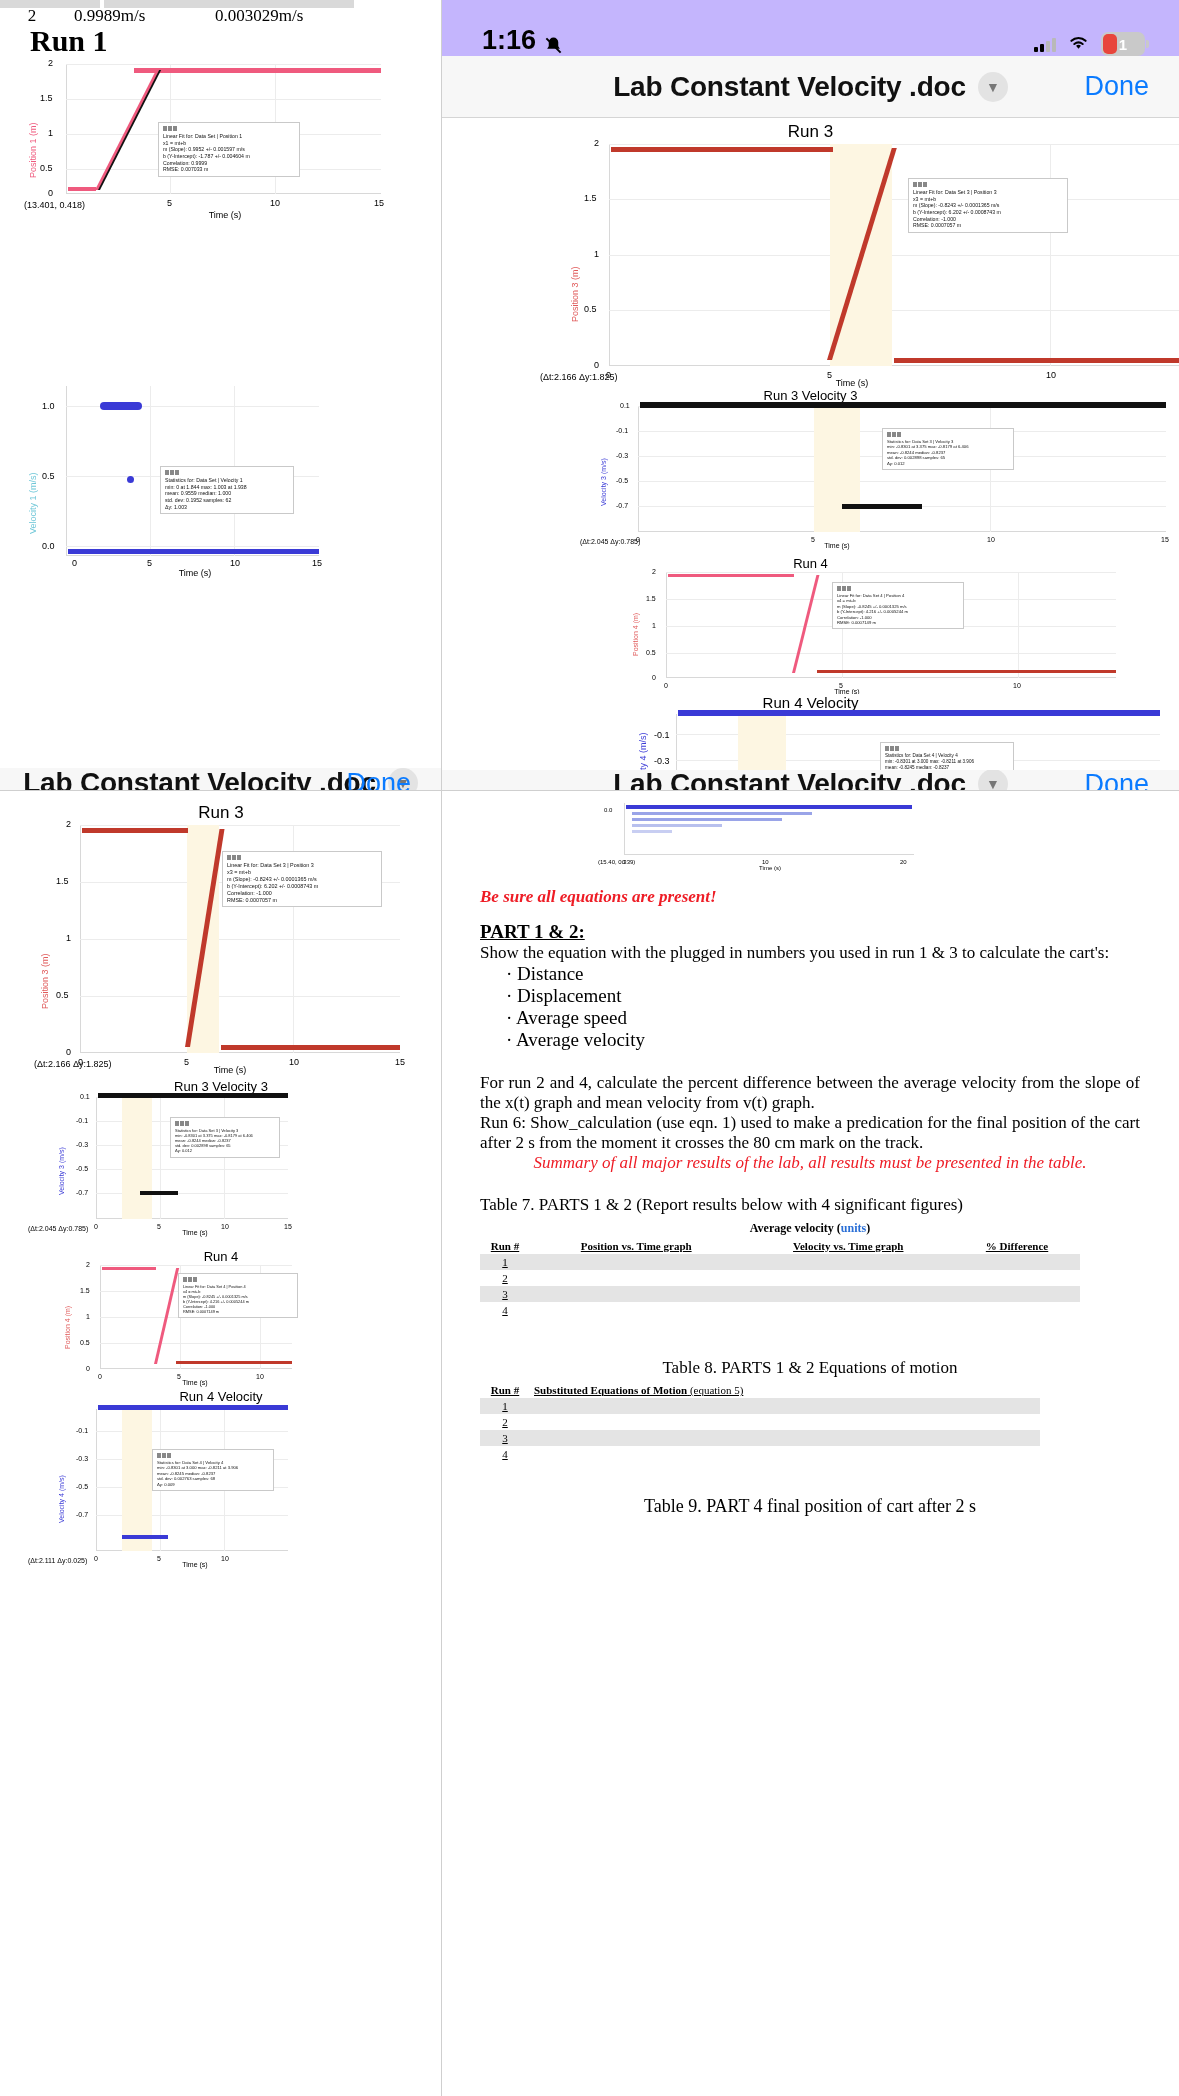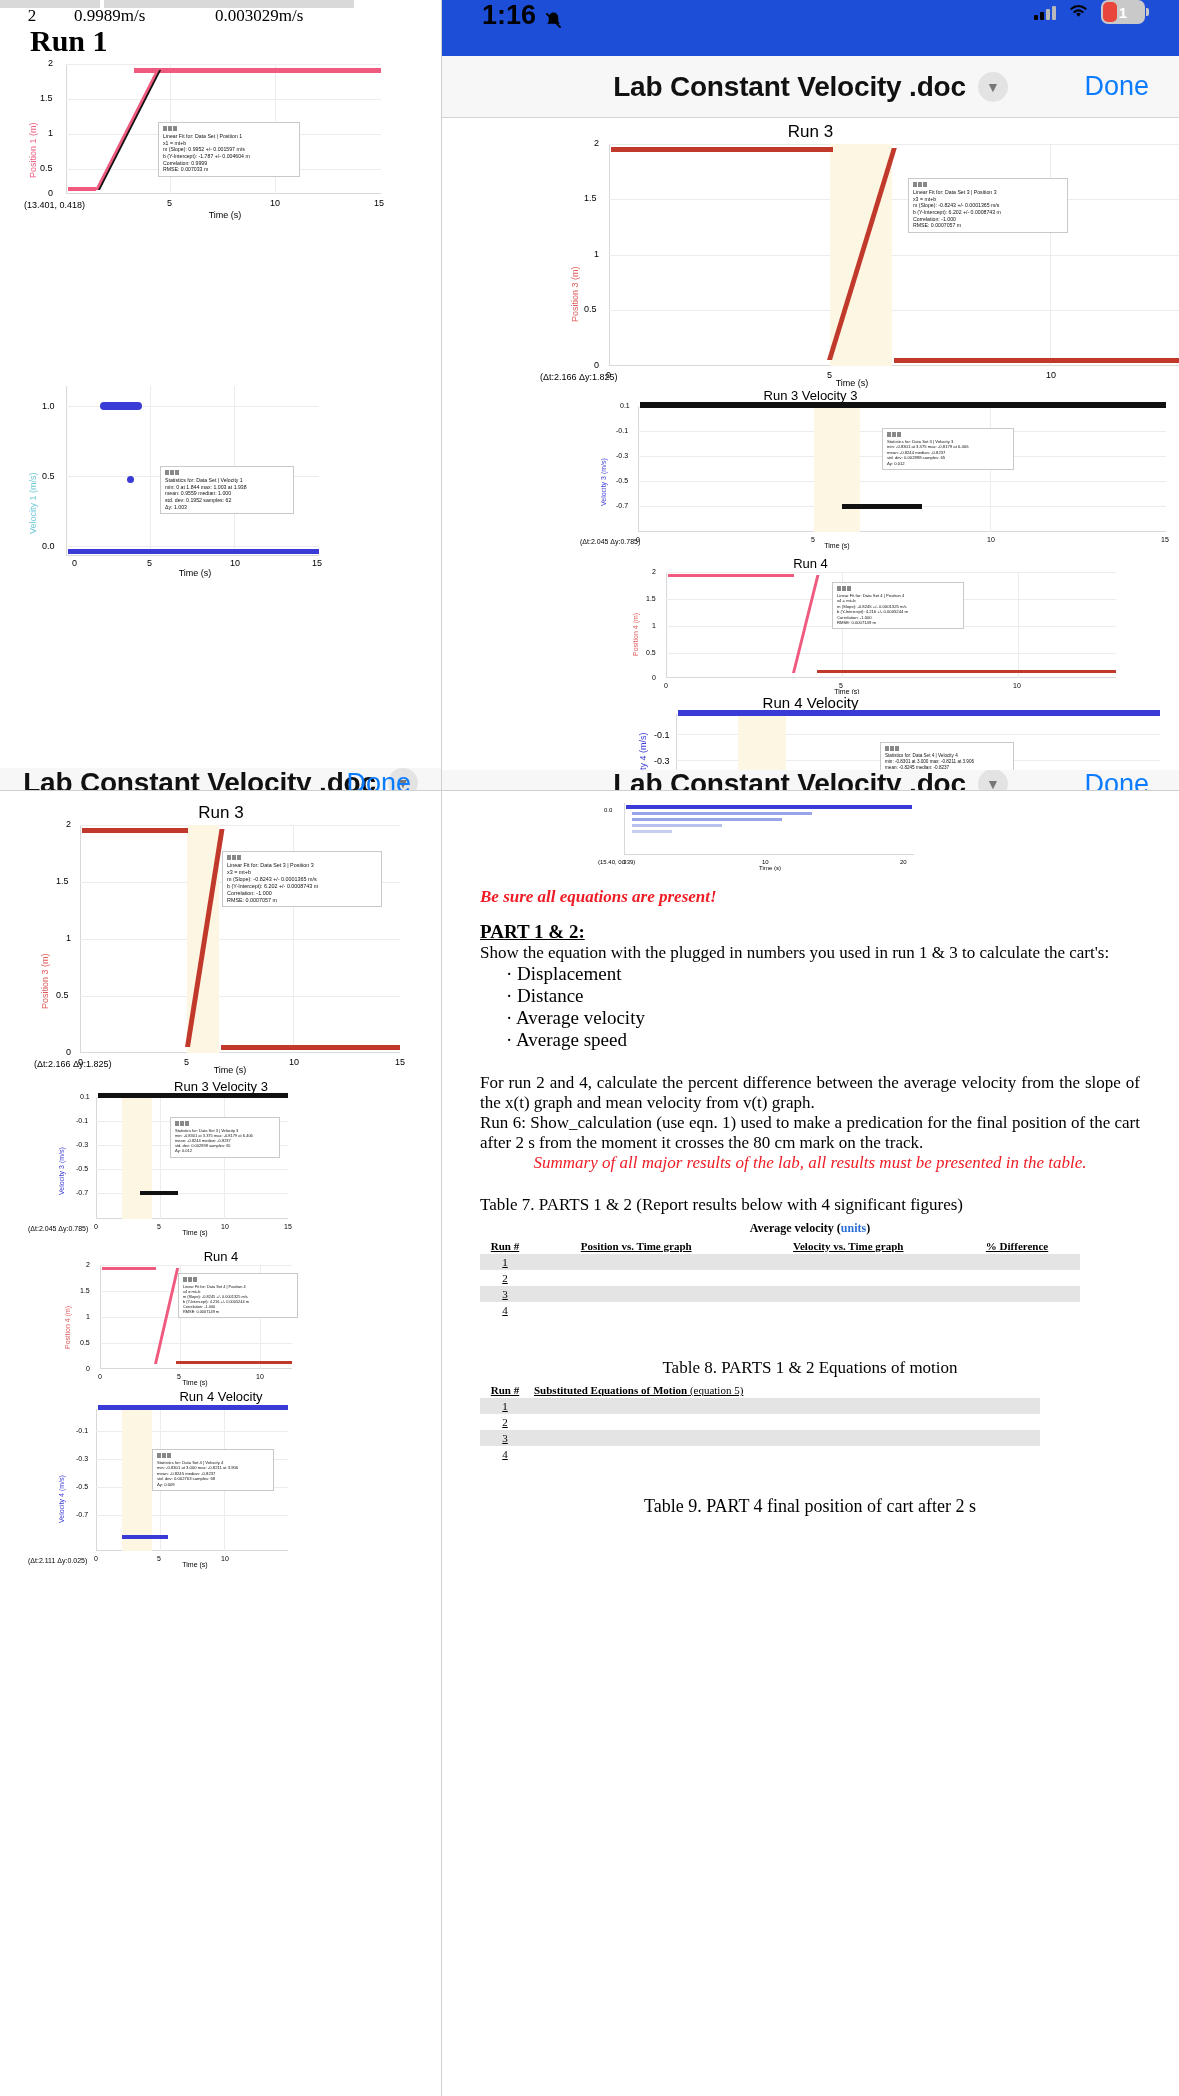--- a/index.html
+++ b/index.html
@@ -12,21 +12,21 @@
   .grid { position:absolute; inset:0; display:grid;
           grid-template-columns:442px 737px;
           grid-template-rows:790px 1306px; }
   .quad { position:relative; overflow:hidden; background:#fff; }
   .q-tl { border-right:1px solid #cfcfcf; }
   .q-bl { border-right:1px solid #cfcfcf; border-top:1px solid #cfcfcf;}
   .q-br { border-top:1px solid #cfcfcf;}
   .q-tr { }
 
   
-  .statusbar { height:56px; background:#1d4ed8; display:flex; align-items:flex-start;
+  .statusbar { height:56px; background:#c4b5fd; display:flex; align-items:flex-end;
                justify-content:space-between; padding:0 34px 0 40px; }
   .sb-left { display:flex; align-items:center; gap:8px; font-size:27px; font-weight:700; color:#000;}
   .sb-right { display:flex; align-items:center; gap:11px;}
   .bell { display:inline-block; position:relative; width:19px;height:19px;}
   .sig { display:flex; align-items:flex-end; gap:2px; height:16px;}
   .sig i { width:4px; background:#000; border-radius:1px; display:block;}
   .sig i:nth-child(1){height:5px;} .sig i:nth-child(2){height:8px;}
   .sig i:nth-child(3){height:11px;background:#b9b9b9;} .sig i:nth-child(4){height:14px;background:#b9b9b9;}
   .battery { width:44px;height:24px;border-radius:7px;background:#c9c9c9;position:relative;
              display:flex;align-items:center;}
@@ -484,24 +484,24 @@
       <div class="trace" style="left:190px;top:31px;width:40px;height:3px;background:#c8cef2;"></div>
     </div>
 
     <div class="doc" style="position:absolute;left:38px;top:96px;width:660px;">
 
       <p class="red ital" style="font-weight:700;">Be sure all equations are present!</p>
 
       <h3 style="margin-top:14px;"><span class="u">PART 1 &amp; 2:</span></h3>
       <p>Show the equation with the plugged in numbers you used in run 1 &amp; 3 to calculate the cart's:</p>
       <ul class="bullets">
+        <li>Distance</li>
         <li>Displacement</li>
-        <li>Distance</li>
+        <li>Average speed</li>
         <li>Average velocity</li>
-        <li>Average speed</li>
       </ul>
       <p style="margin-top:22px;">For run 2 and 4, calculate the percent difference between the average velocity from the slope of the x(t) graph and mean velocity from v(t) graph.</p>
 
       <p>Run 6: Show_calculation (use eqn. 1) used to make a predication for the final position of the cart after 2 s from the moment it crosses the 80 cm mark on the track.</p>
 
       <p class="red ital" style="text-align:center;">Summary of all major results of the lab, all results must be presented in the table.</p>
 
       <p style="margin-top:22px;">Table 7. PARTS 1 &amp; 2 (Report results below with 4 significant figures)</p>
 
       <div style="text-align:center;margin-top:6px;font-size:12px;font-weight:700;font-family:'Liberation Serif',serif;">

